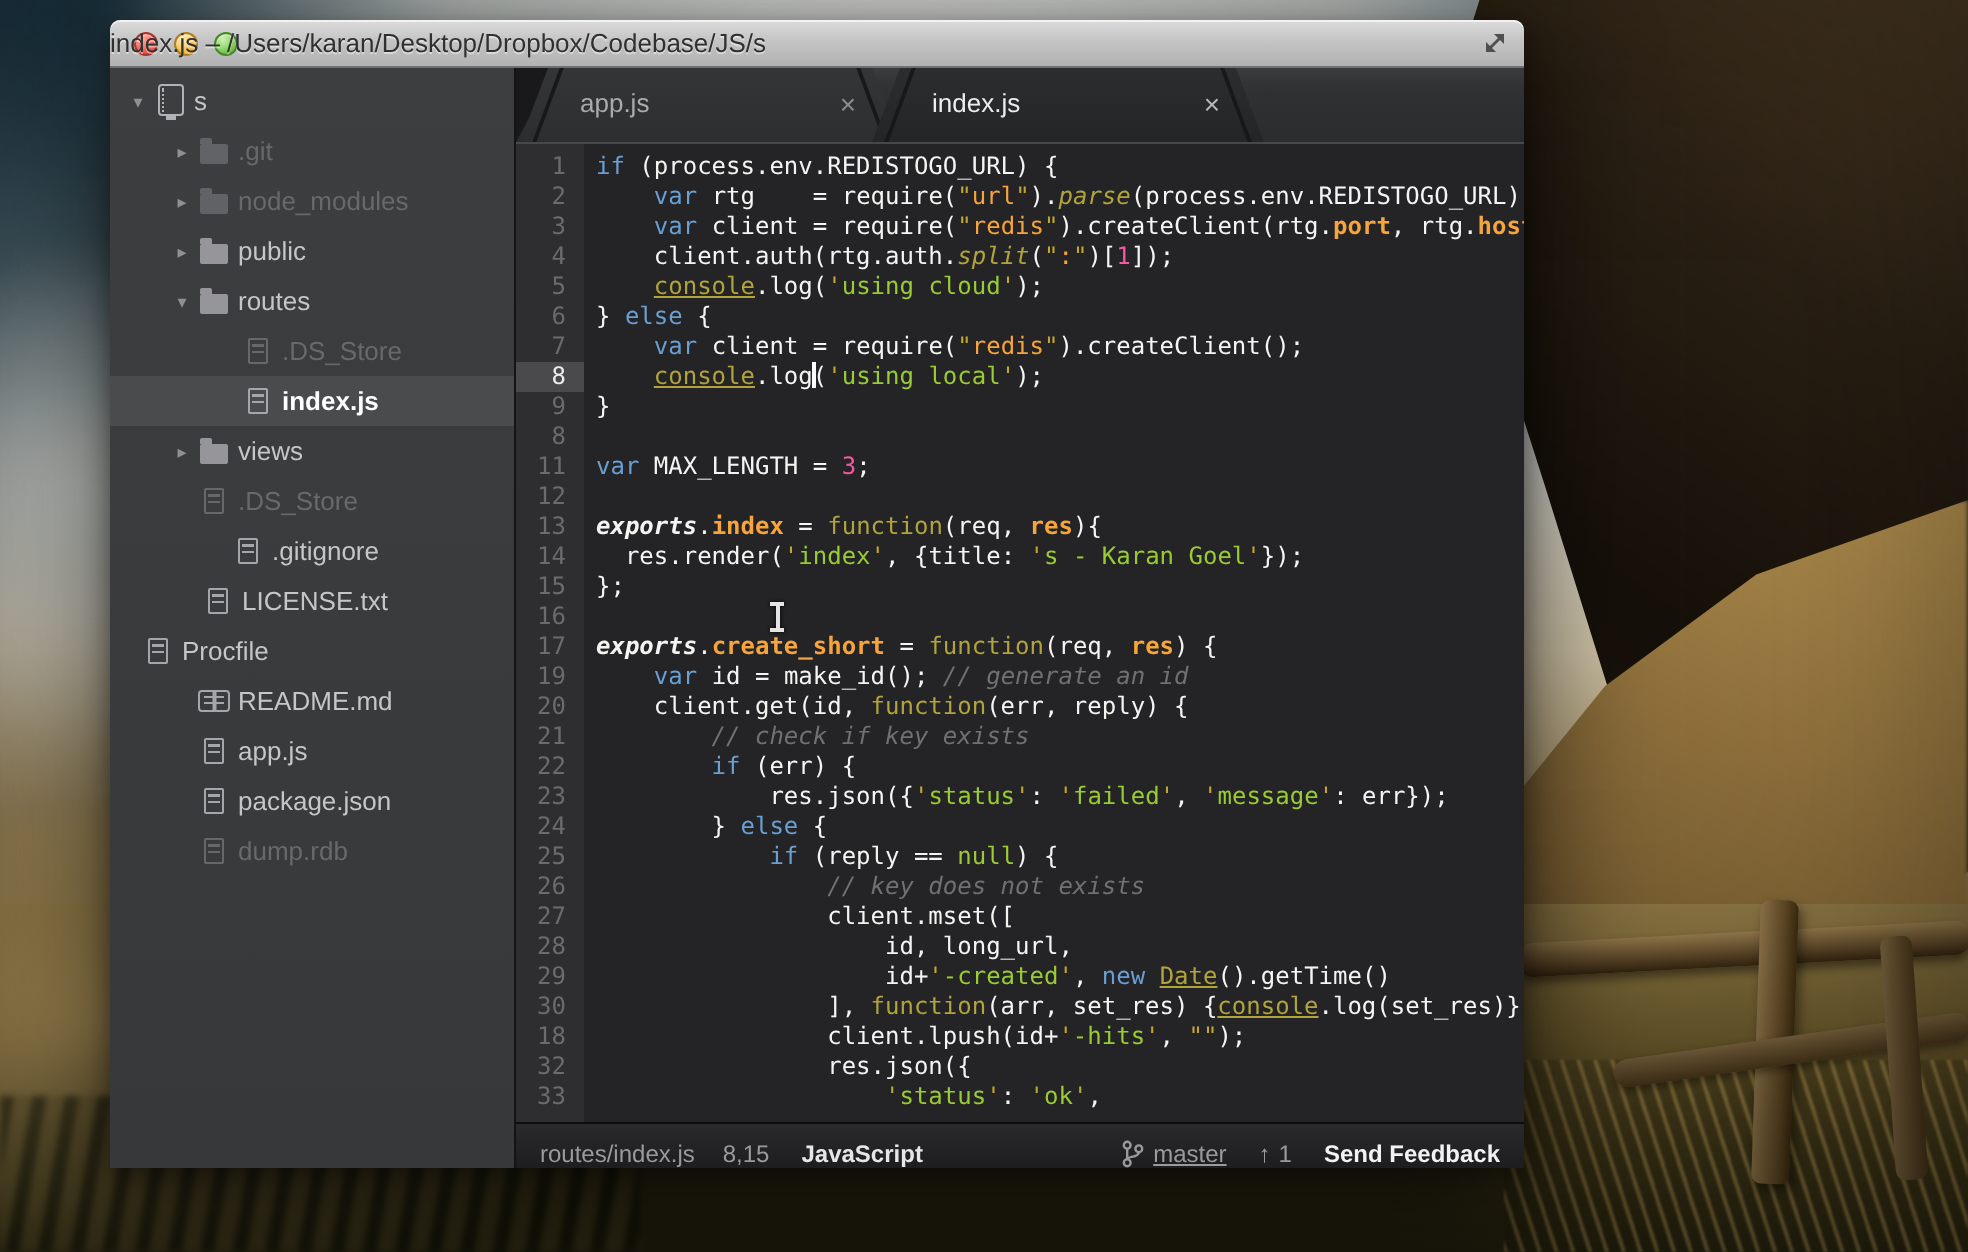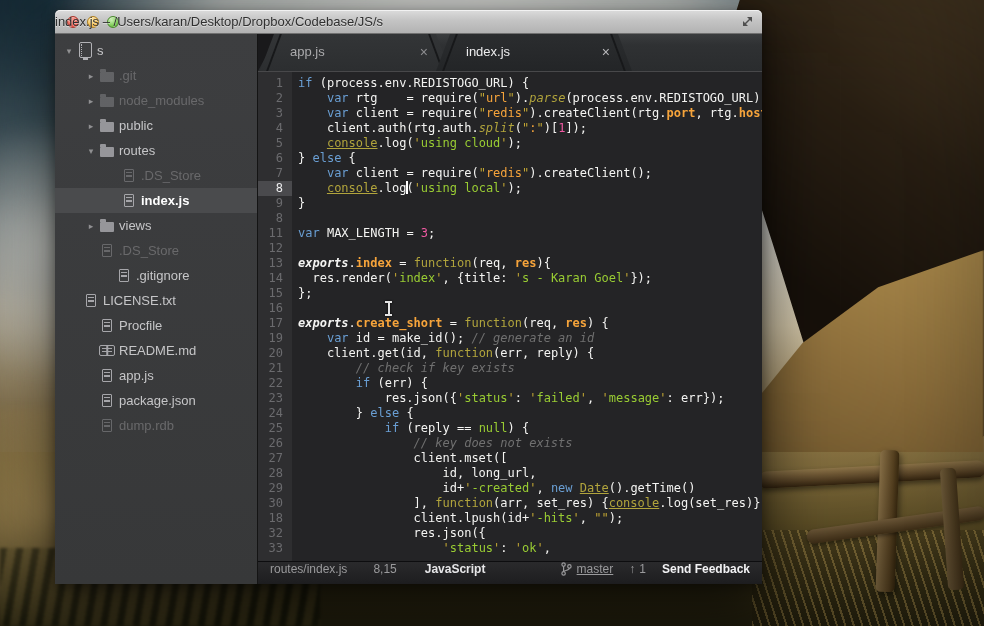--- a/index.html
+++ b/index.html
@@ -87,21 +87,21 @@
   .tok-s{color:#99cc33;}
   .tok-q{color:#c2a633;}
   .tok-d{color:#f6a43b;}
   .tok-p{color:#f6a43b;font-weight:bold;}
   .tok-n{color:#f25aa3;}
   .tok-c{color:#707070;font-style:italic;}
   .tok-w{color:#f4f4f2;}
   .tok-b{color:#f4f4f2;font-weight:bold;font-style:italic;}
   .caret{display:inline-block;width:1.5px;height:13px;background:#ffffff;vertical-align:-2px;margin:0 -1.5px 0 0;}
 
-  .statusbar{height:23px;flex:0 0 23px;display:flex;align-items:flex-start;background:linear-gradient(180deg,#2a2a2c,#1d1d1f);border-top:1px solid #0d0d0f;color:#9a9a9c;font-size:12px;padding:0 12px;box-sizing:border-box;gap:12px;}
+  .statusbar{height:23px;flex:0 0 23px;display:flex;align-items:flex-end;background:linear-gradient(180deg,#2a2a2c,#1d1d1f);border-top:1px solid #0d0d0f;color:#9a9a9c;font-size:12px;padding:0 12px;box-sizing:border-box;gap:0;}
   .st-file{margin-right:14px;}
   .st-pos{margin-right:16px;}
   .st-lang{color:#e6e6e8;font-weight:bold;}
   .st-right{margin-left:auto;display:flex;align-items:center;}
   .st-branch-ic{margin-right:5px;display:inline-flex;}
   .st-branch{margin-right:16px;text-decoration:underline;}
   .st-arrow{font-weight:bold;margin-right:4px;}
   .st-ahead{margin-right:16px;}
   .st-feedback{color:#f2f2f4;font-weight:bold;}
 
@@ -208,28 +208,28 @@
             </span>
             <span>.DS_Store</span>
           </div>
           <div class="srow" style="padding-left: 45px;">
             <span class="chev"></span>
             <span class="s-ic">
               <span class="ic-file"></span>
             </span>
             <span>.gitignore</span>
           </div>
-          <div class="srow" style="padding-left: 12px;">
+          <div class="srow" style="padding-left: 12px; margin-left: 18px;">
             <span class="chev"></span>
             <span class="s-ic">
               <span class="ic-file"></span>
             </span>
             <span>LICENSE.txt</span>
           </div>
-          <div class="srow" style="padding-left: 28px;">
+          <div class="srow" style="">
             <span class="chev"></span>
             <span class="s-ic">
               <span class="ic-file"></span>
             </span>
             <span>Procfile</span>
           </div>
           <div class="srow" style="padding-left: 28px;">
             <span class="chev"></span>
             <span class="s-ic">
               <span class="ic-openbook"></span>

